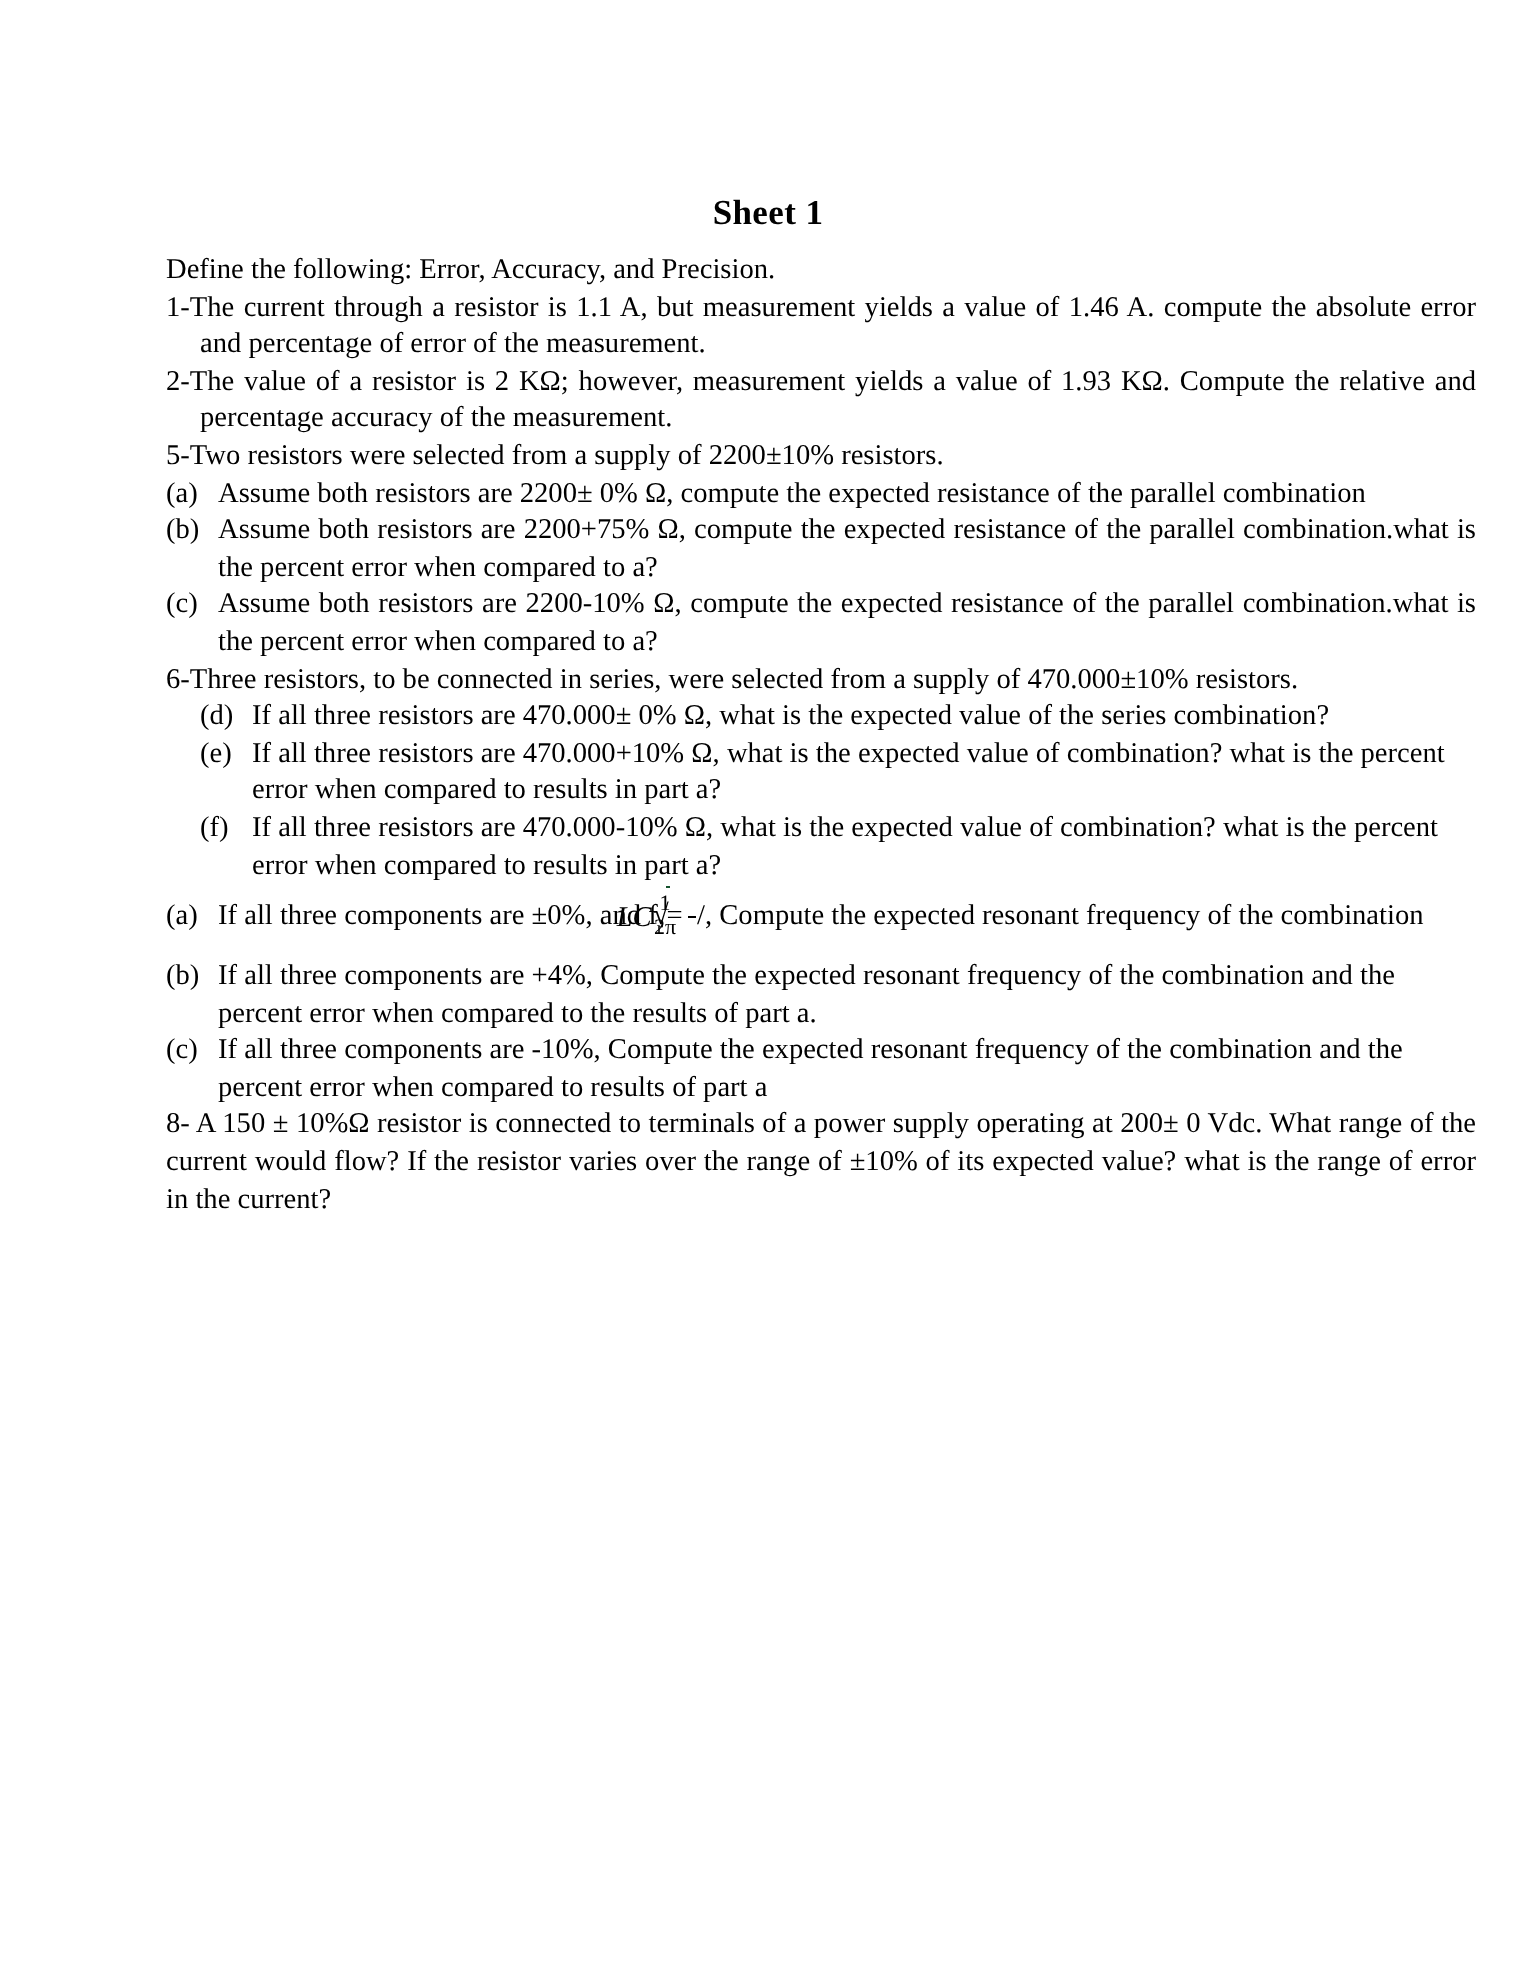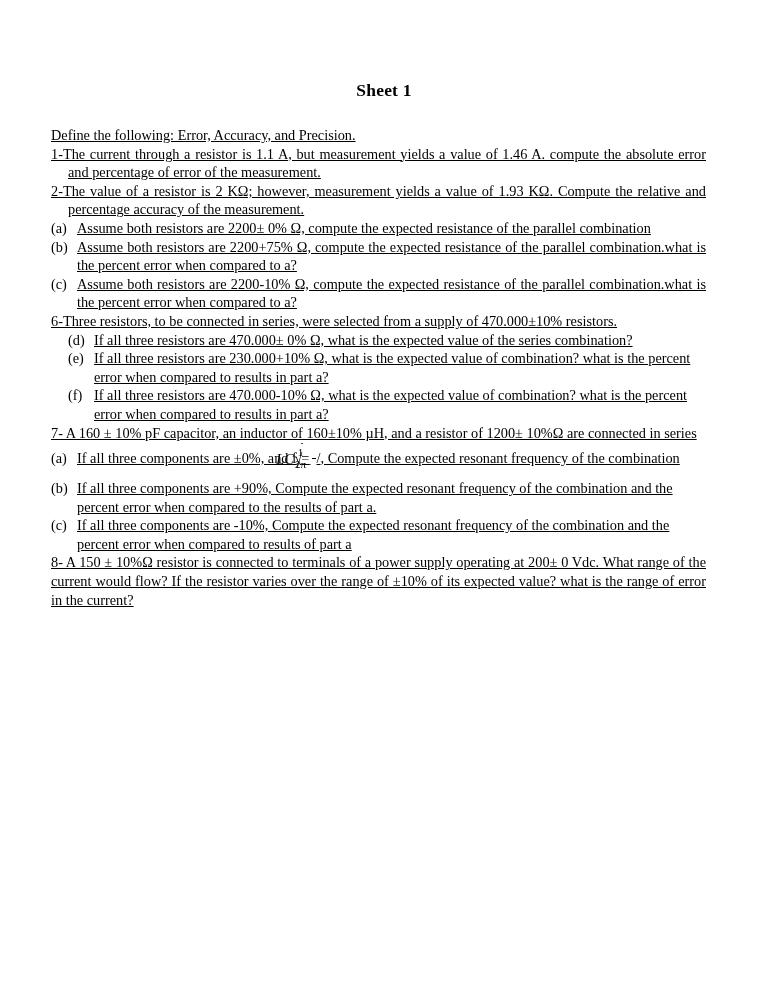--- a/index.html
+++ b/index.html
@@ -19,30 +19,29 @@
     position: relative;
     width: 768px;
     height: 994px;
     box-sizing: border-box;
     padding: 0;
     overflow: hidden;
   }
   .doc-title {
     text-align: center;
     font-size: 17.5px;
-    margin: 0;
+    margin: 16px;
     padding-top: 80px;
     letter-spacing: 0.2px;
   }
   .body-block {
     position: absolute;
-    left: 51px;
+    left: 83px;
     top: 126px;
     width: 655px;
-    text-decoration: underline;
   }
   
   p.para {
     margin: 0;
     font-size: 14.3px;
     line-height: 18.6px;
     text-align: left;
   }
   p.justified {
     text-align: justify;
@@ -143,52 +142,52 @@
   <div class="body-block">
 
     <p class="para gap-none">Define the following: Error, Accuracy, and Precision.</p>
 
     <p class="para justified numbered gap-lg">1-The current through a resistor is 1.1 A, but measurement yields a value of 1.46  A. compute the absolute error and percentage of error of the measurement.</p>
 
     <p class="para justified numbered gap-lg">2-The value of a resistor is 2 KΩ; however, measurement yields a value of 1.93 KΩ. Compute the relative and percentage accuracy of the measurement.</p>
 
 
 
+    <p class="para numbered gap-lg">5-Two resistors were selected from a supply of 2200±10%  resistors.</p>
     <ul class="sublist indent-a gap-md">
       <li class="subitem">
         <span class="lbl">(a)</span><span>Assume both resistors are 2200± 0% Ω, compute the expected resistance of the parallel combination</span>
       </li>
       <li class="subitem justified">
         <span class="lbl">(b)</span><span>Assume both resistors are 2200+75%  Ω, compute the expected resistance of the parallel combination.what is the percent error when compared to a?</span>
       </li>
       <li class="subitem justified">
         <span class="lbl">(c)</span><span>Assume both resistors are 2200-10%  Ω, compute the expected resistance of the parallel combination.what is the percent error when compared to a?</span>
       </li>
     </ul>
 
     <p class="para numbered gap-lg">6-Three resistors, to be connected in series, were selected from a supply of 470.000±10%  resistors.</p>
     <ul class="sublist indent-d gap-none">
       <li class="subitem">
         <span class="lbl">(d)</span><span>If all three resistors are 470.000± 0% Ω, what is the expected value of the series combination?</span>
       </li>
       <li class="subitem">
-        <span class="lbl">(e)</span><span>If all three resistors are 230.000+10% Ω, what is the expected value of combination? what is the percent error when compared to results in part a?</span>
+        <span class="lbl">(e)</span><span>If all three resistors are 470.000+10% Ω, what is the expected value of combination? what is the percent error when compared to results in part a?</span>
       </li>
       <li class="subitem">
         <span class="lbl">(f)</span><span>If all three resistors are 470.000-10% Ω, what is the expected value of combination? what is the percent error when compared to results in part a?</span>
       </li>
     </ul>
 
-    <p class="para numbered-wide gap-lg">7- A 160 ± 10% pF capacitor, an inductor of 160±10% µH, and a resistor of 1200± 10%Ω are connected in series</p>
     <ul class="sublist indent-a gap-none">
       <li class="subitem formula-line">
         <span class="lbl">(a)</span><span>If all three components are ±0%, and </span><span class="math"><span class="var-f">f</span><span class="sub">r</span> <span>=</span> <span class="frac"><span class="num">1</span><span class="den">2π</span></span><span>/</span><span class="radic"><span class="sqrt-sign">√</span><span class="bar">LC</span></span></span><span>, Compute the expected resonant frequency of the combination</span>
       </li>
       <li class="subitem">
-        <span class="lbl">(b)</span><span>If all three components are +90%, Compute the expected resonant frequency of the combination and the percent error when compared to the results of part a.</span>
+        <span class="lbl">(b)</span><span>If all three components are +4%, Compute the expected resonant frequency of the combination and the percent error when compared to the results of part a.</span>
       </li>
       <li class="subitem">
         <span class="lbl">(c)</span><span>If all three components are -10%, Compute the expected resonant frequency of the combination and the percent error when compared  to results of part a</span>
       </li>
     </ul>
 
     <p class="para justified gap-lg">8- A 150 ± 10%Ω resistor is connected to terminals of a power supply operating at 200± 0 Vdc. What range of the current would flow? If the resistor varies over the range of ±10% of its expected value? what is the range of error in the current?</p>
 
   </div>
 </div>

